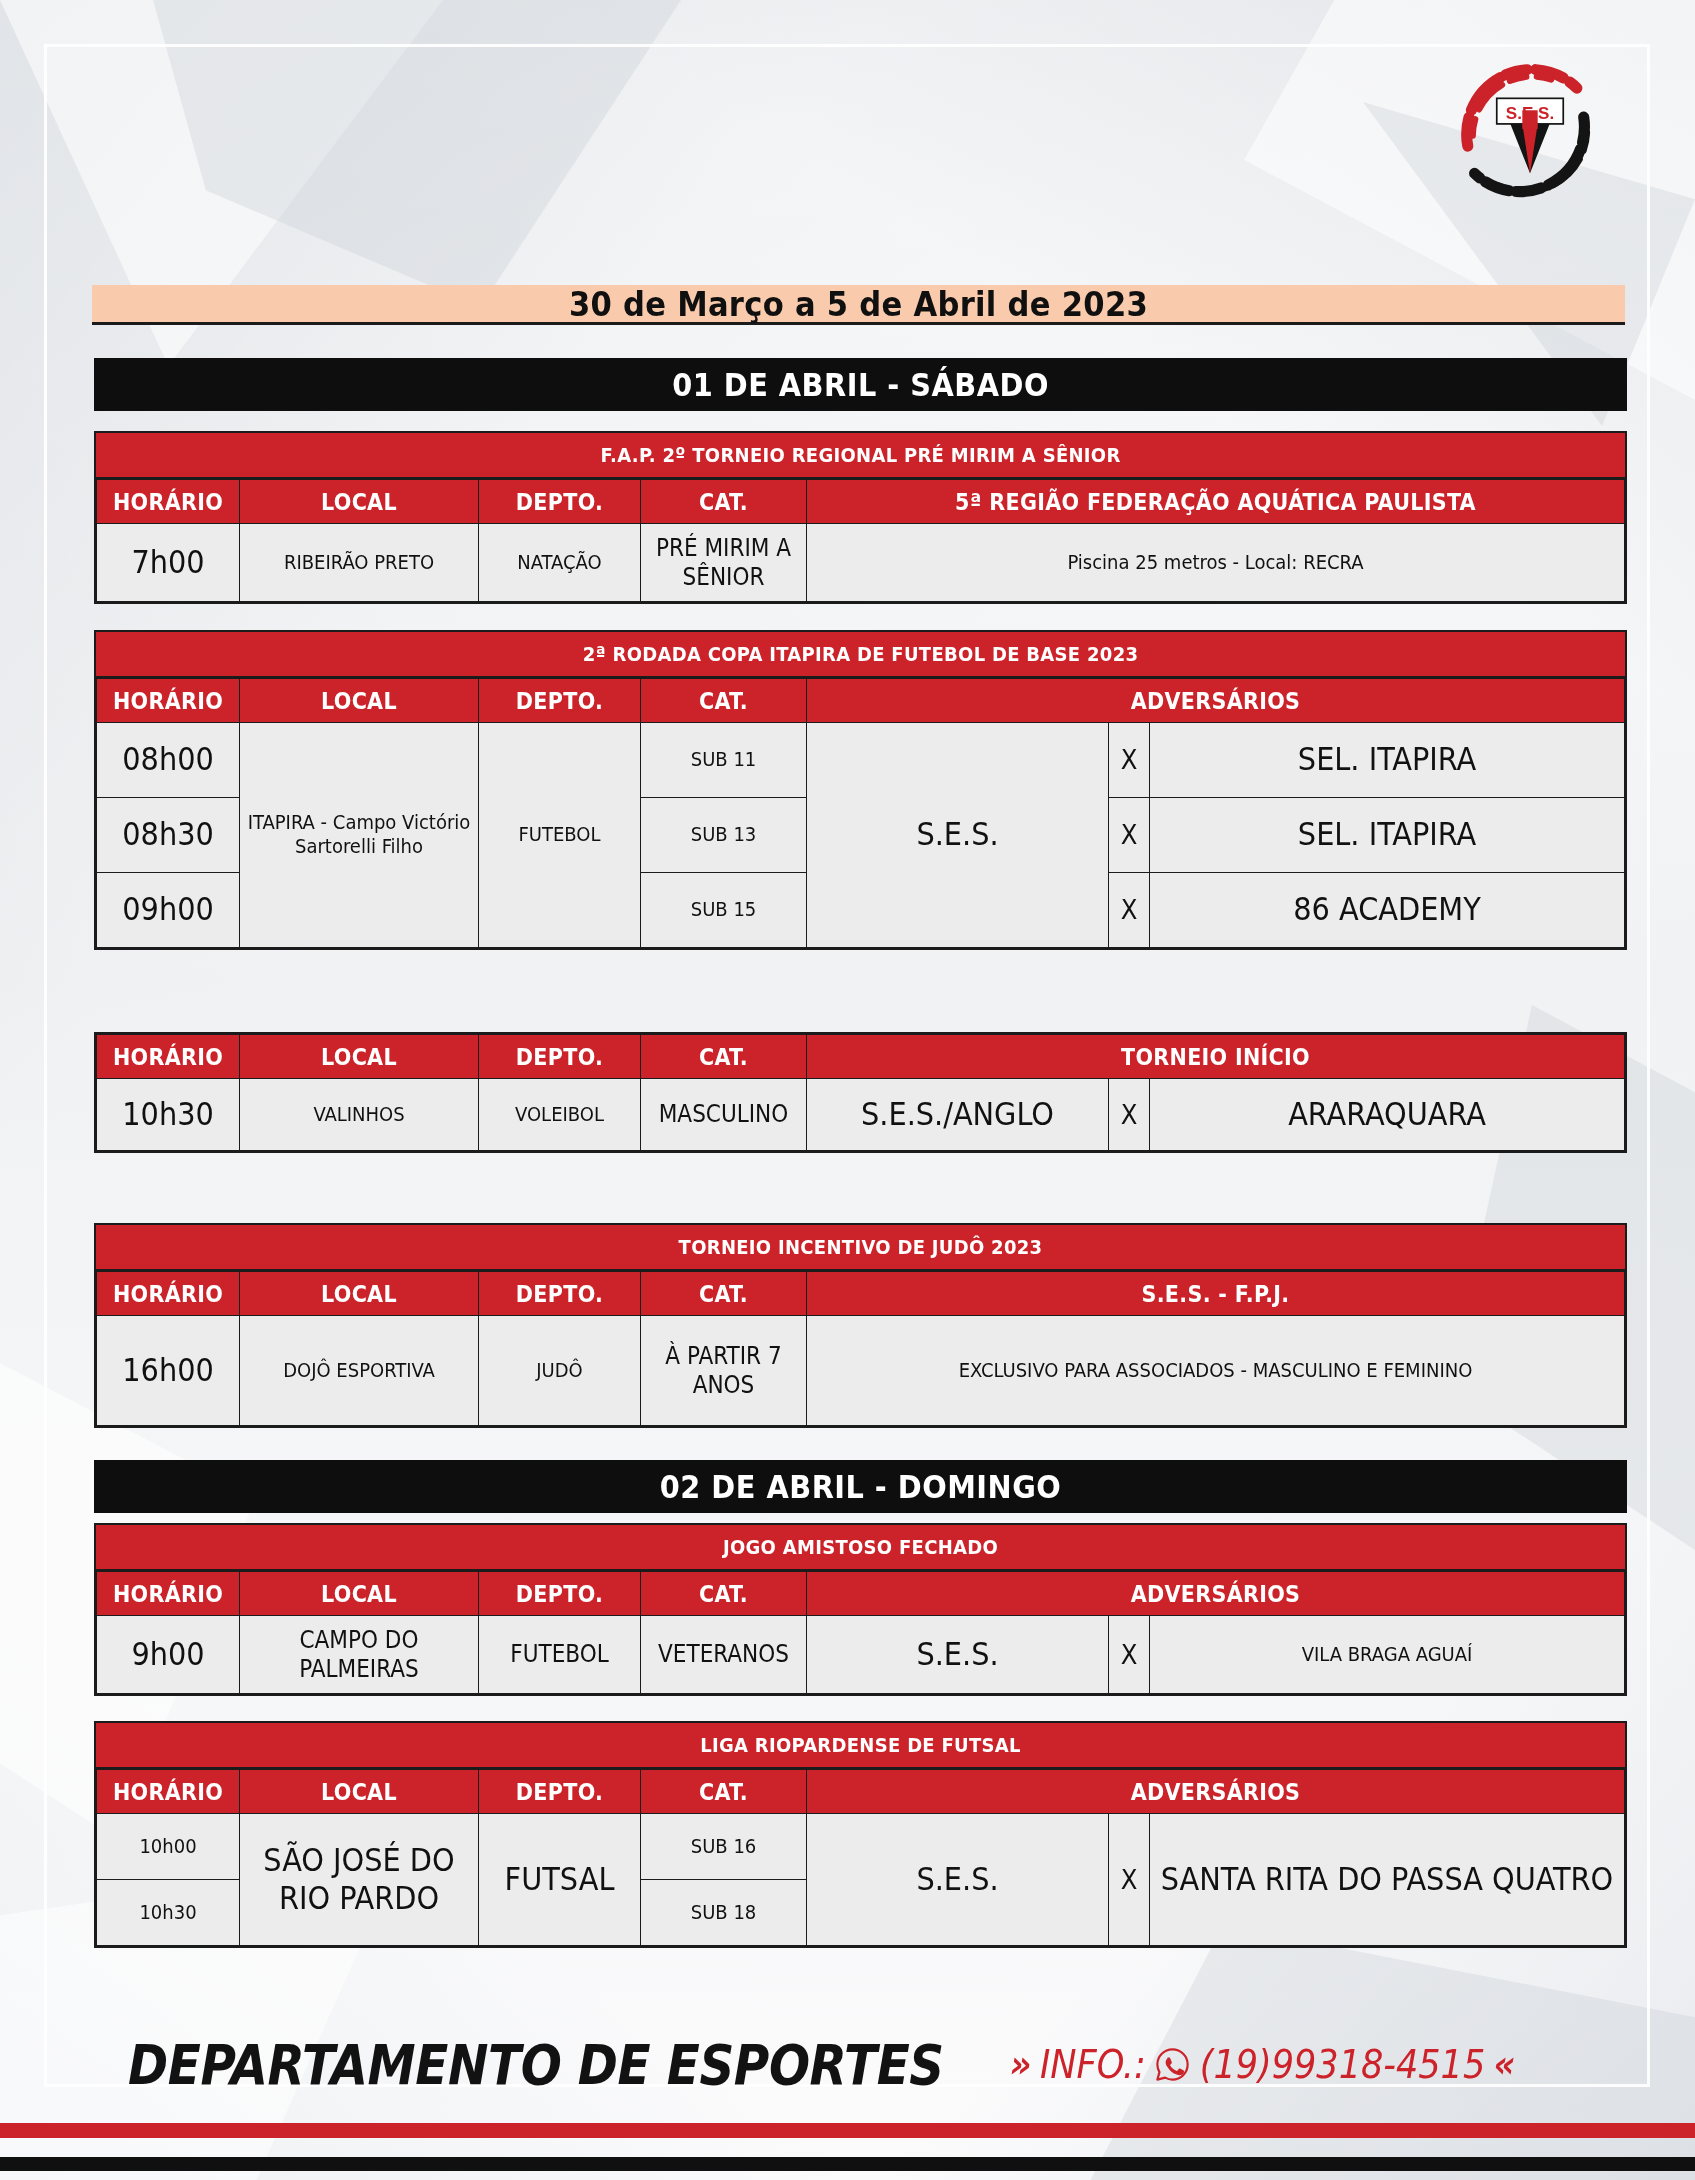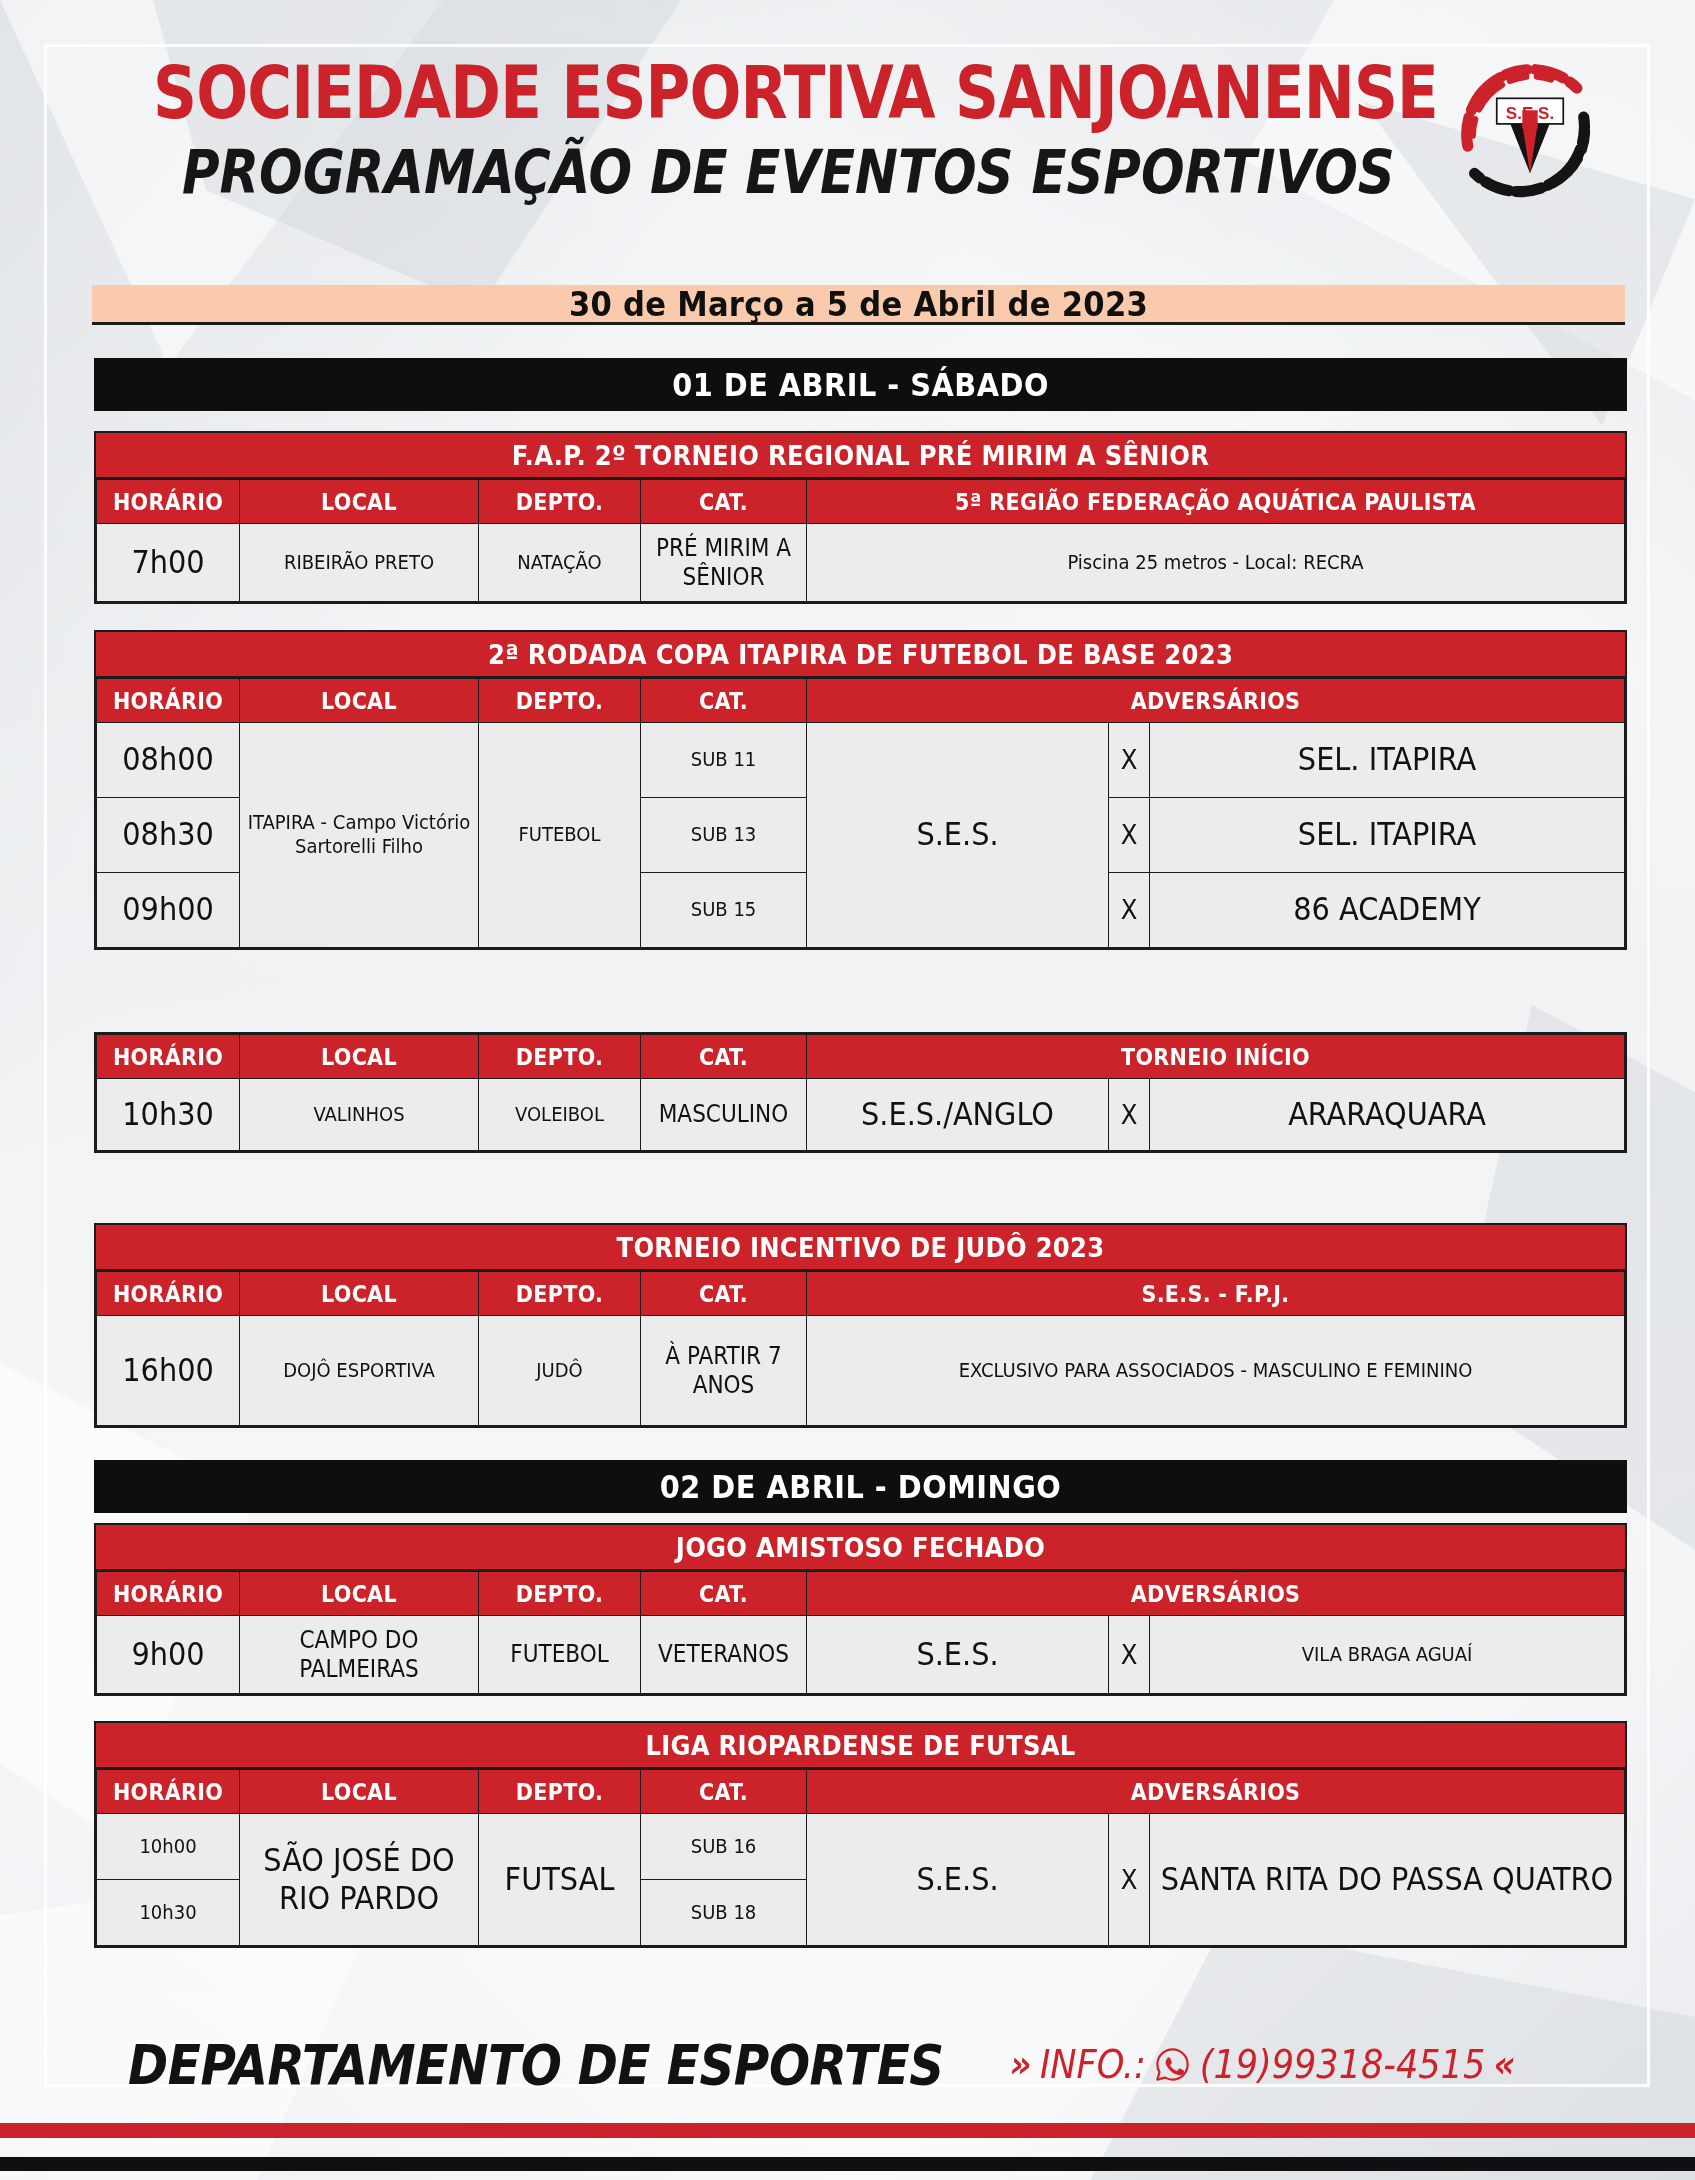--- a/index.html
+++ b/index.html
@@ -155,21 +155,21 @@
     height: 44px;
     background: #cc2229;
     display: flex;
     align-items: center;
     justify-content: center;
     border-bottom: 2.6px solid #1b1b1b;
   }
   .event-title span {
     font-family: "Liberation Sans Narrow", "DejaVu Sans Condensed", "Liberation Sans", sans-serif;
     font-weight: bold;
-    font-size: 27px;
+    font-size: 20px;
     color: #ffffff;
     letter-spacing: 0.3px;
     white-space: nowrap;
   }
 
   table.grid {
     width: 100%;
     border-collapse: collapse;
     table-layout: fixed;
   }
@@ -275,24 +275,20 @@
   <div class="poly" style="left:0;top:1363px;width:256px;height:477px;clip-path:polygon(0 0,100% 28%,46% 100%,0 84%);"></div>
   <div class="poly d" style="left:1448px;top:1005px;width:247px;height:545px;clip-path:polygon(34% 0,100% 16%,100% 100%,0 70%);"></div>
   <div class="poly" style="left:0;top:1857px;width:400px;height:324px;clip-path:polygon(0 18%,100% 0,64% 100%,0 100%);"></div>
   <div class="poly d" style="left:1090px;top:1925px;width:605px;height:256px;clip-path:polygon(22% 0,100% 36%,100% 100%,0 100%);"></div>
 
   <div class="frame"></div>
 
   <div class="content">
 
     <div class="header">
-      <div class="title-block">
-        <div class="main-title">SOCIEDADE ESPORTIVA SANJOANENSE</div>
-        <div class="sub-title">PROGRAMAÇÃO DE EVENTOS ESPORTIVOS</div>
-      </div>
 
       <div class="crest">
         <svg viewBox="0 0 190 190" width="162" height="162" aria-hidden="true">
 
           <path d="M22,108 A76,76 0 0 1 150,40" fill="none" stroke="#cc2229" stroke-width="13" stroke-linecap="round" stroke-dasharray="34 9 52 7 26 10"></path>
           <path d="M28,96 A70,70 0 0 1 120,30" fill="none" stroke="#cc2229" stroke-width="7" stroke-linecap="round" stroke-dasharray="20 12 40 10"></path>
 
           <path d="M158,74 A76,76 0 0 1 30,140" fill="none" stroke="#141414" stroke-width="13" stroke-linecap="round" stroke-dasharray="30 8 58 9 30 8"></path>
           <path d="M162,92 A72,72 0 0 1 58,154" fill="none" stroke="#141414" stroke-width="7" stroke-linecap="round" stroke-dasharray="22 11 44 9"></path>
 

